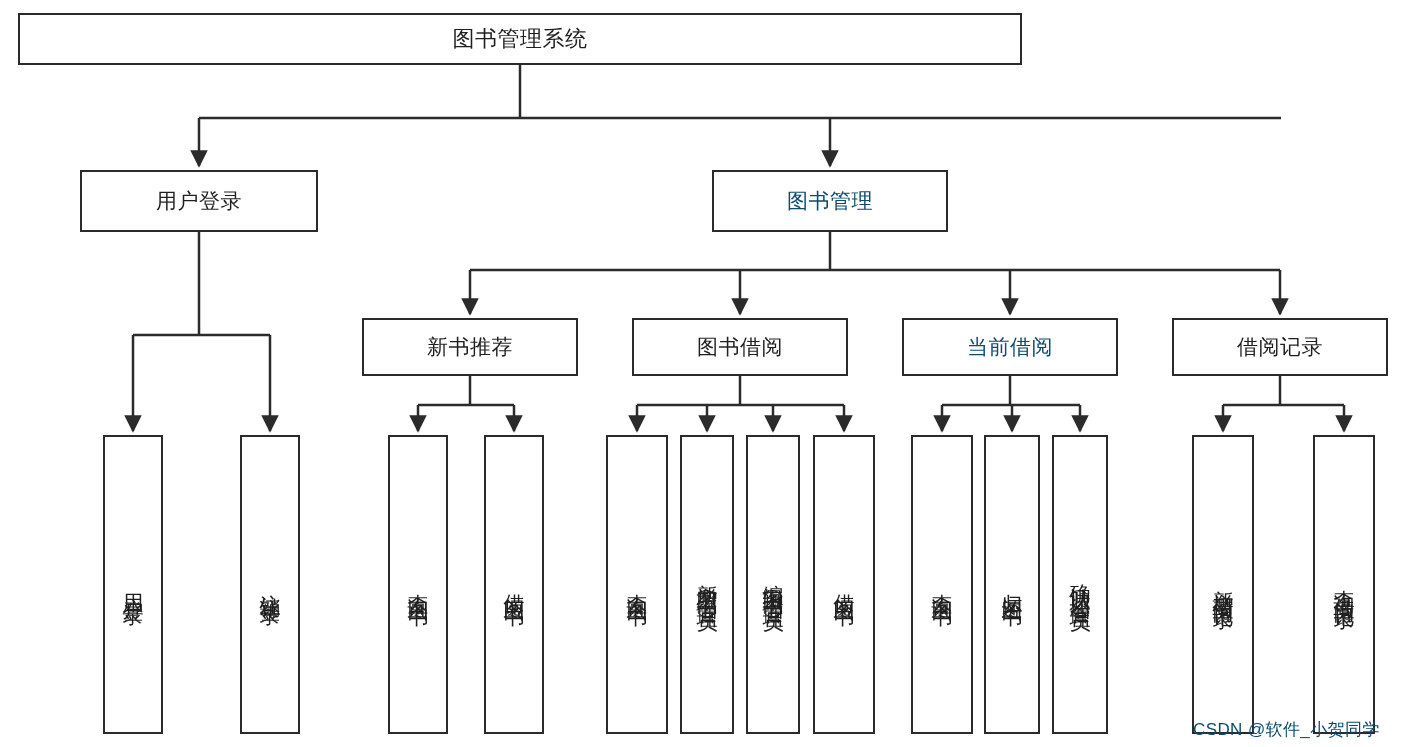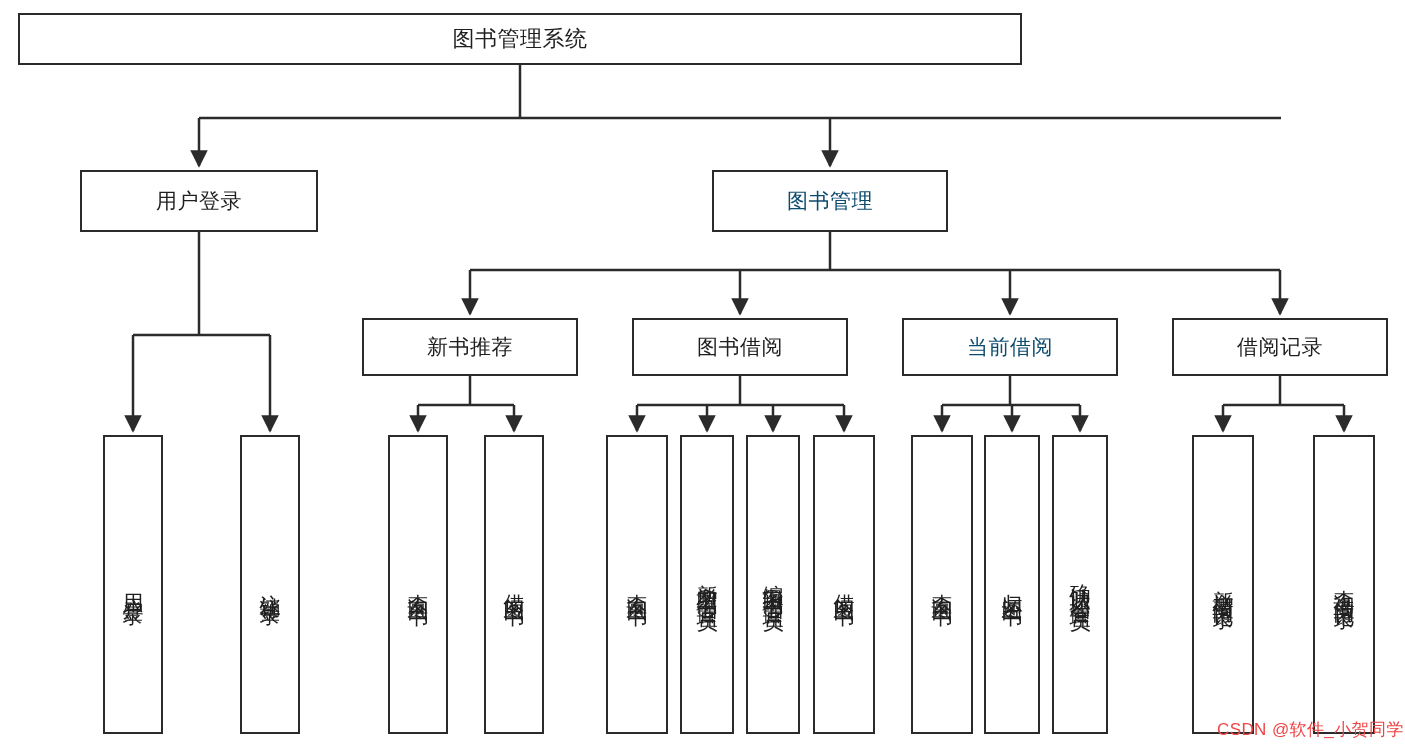--- a/index.html
+++ b/index.html
@@ -185,15 +185,15 @@
   <div class="node vert" style="left: 1052px; top: 435px; width: 56px; height: 299px; border-color: rgb(43, 43, 43); background: rgb(255, 255, 255);">
     <span class="label" style="color: rgb(31, 31, 31);">确认归还（管理员）</span>
   </div>
   <div class="node vert" style="left: 1192px; top: 435px; width: 62px; height: 299px; border-color: rgb(43, 43, 43); background: rgb(255, 255, 255);">
     <span class="label" style="color: rgb(31, 31, 31);">新增借阅记录</span>
   </div>
   <div class="node vert" style="left: 1313px; top: 435px; width: 62px; height: 299px; border-color: rgb(43, 43, 43); background: rgb(255, 255, 255);">
     <span class="label" style="color: rgb(31, 31, 31);">查询借阅记录</span>
   </div>
 
-  <div class="watermark" style="left: 1193px; top: 718px; color: #ef4444; padding-left: 24px;">CSDN @软件_小贺同学</div>
+  <div class="watermark" style="left: 1193px; top: 718px; color: #0c4a6e;">CSDN @软件_小贺同学</div>
 
 </div>
 
 </body></html>

